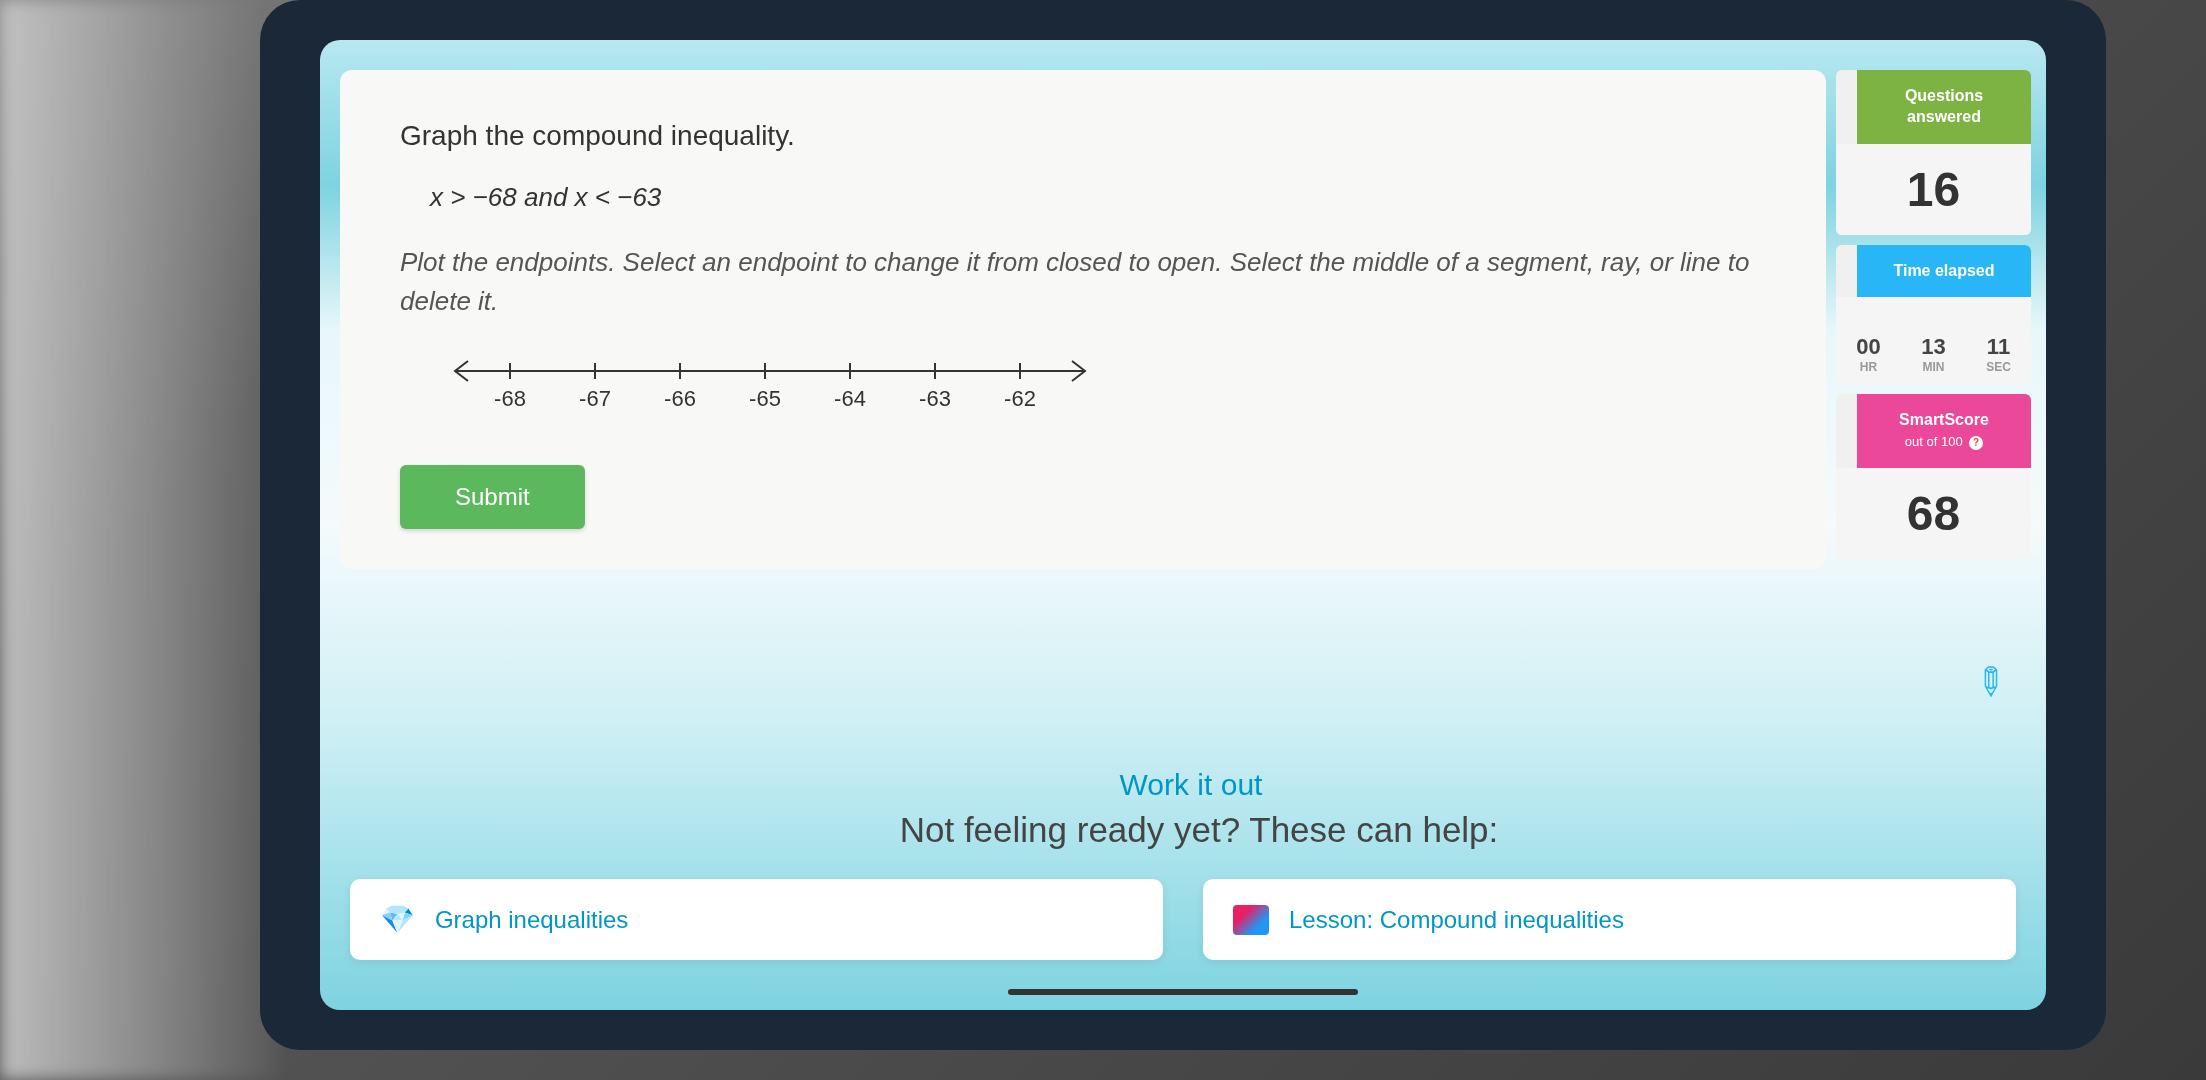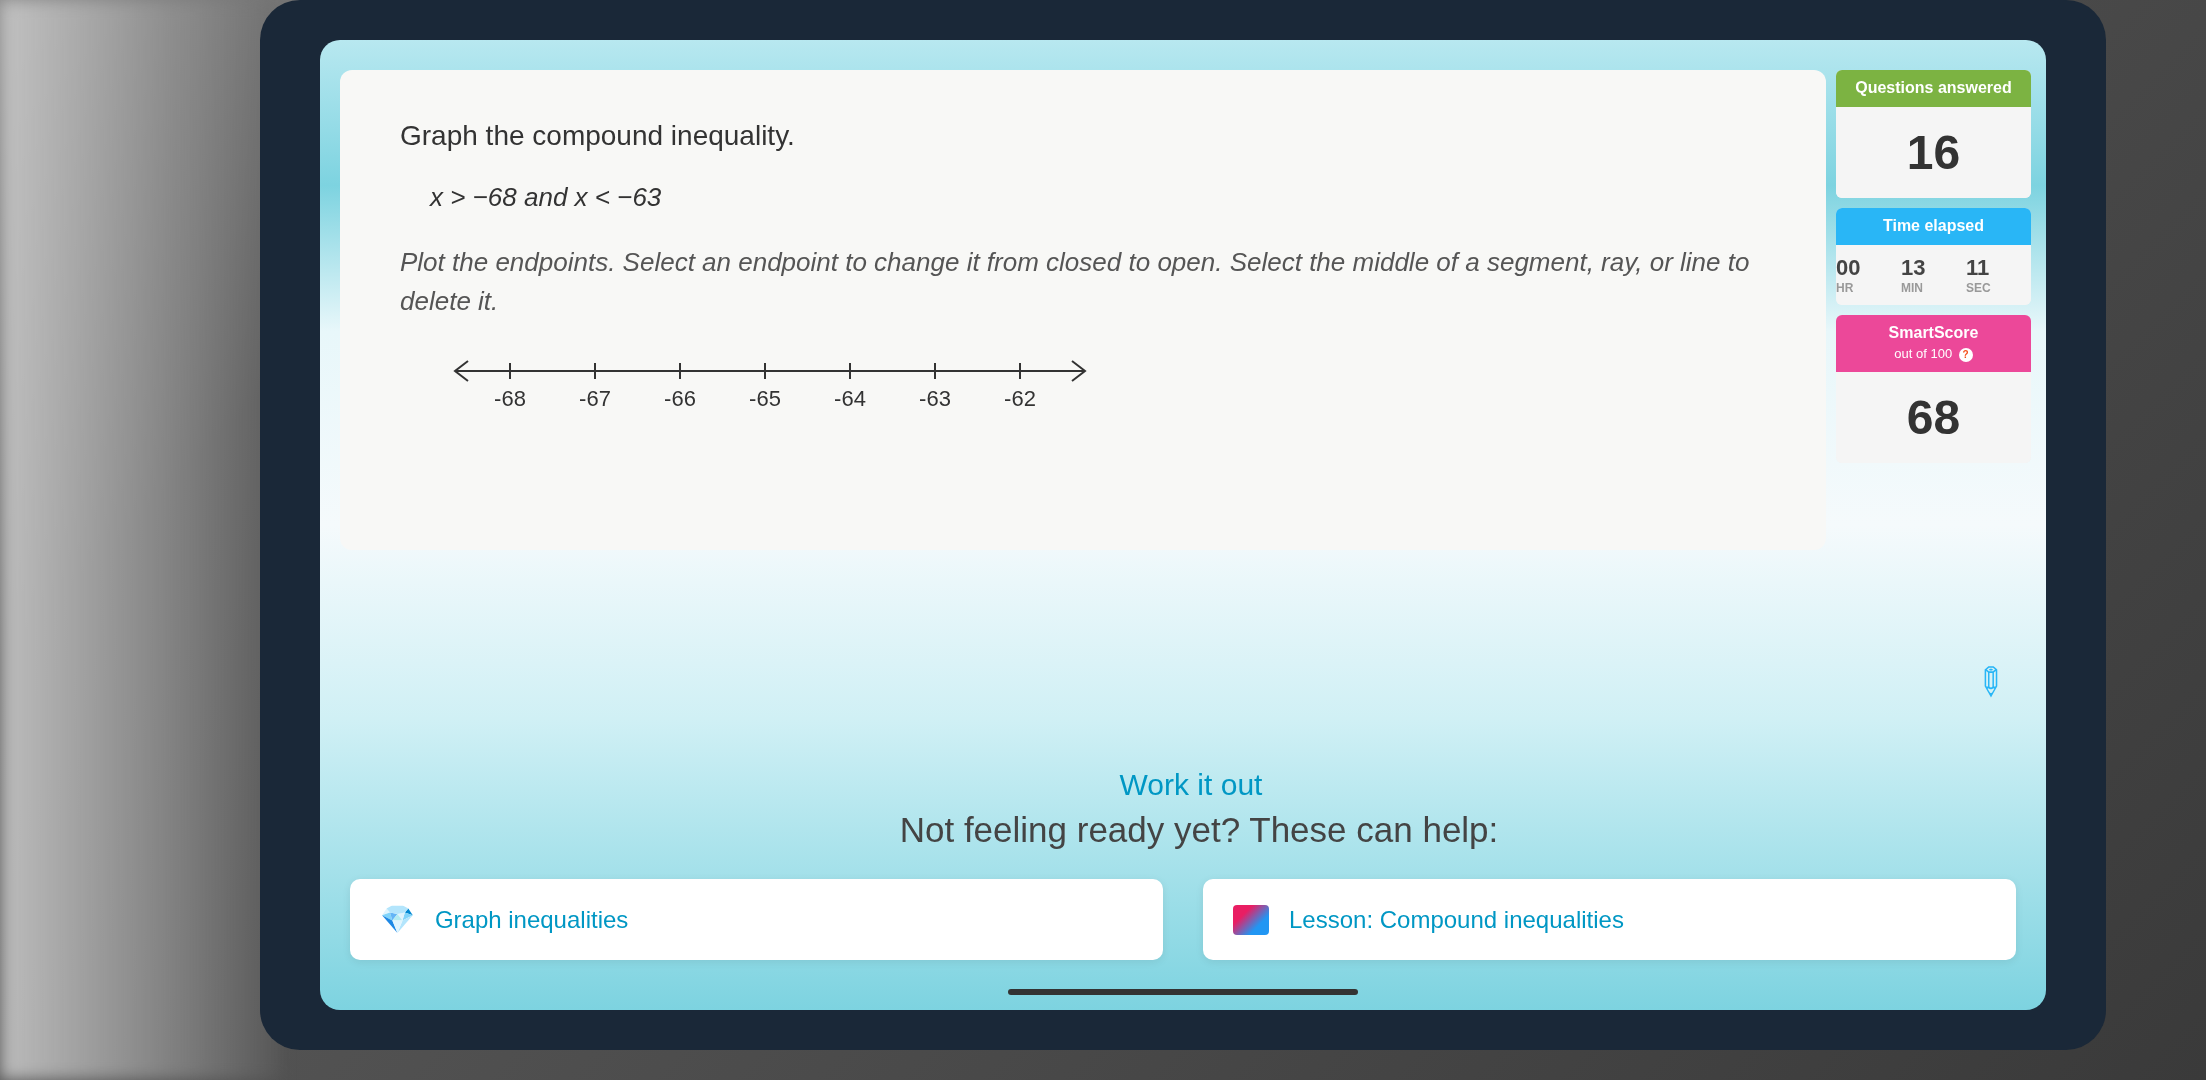--- a/index.html
+++ b/index.html
@@ -127,26 +127,27 @@
       gap: 10px;
     }
     
     .stat-box {
       background: #f0f0f0;
       border-radius: 6px;
       overflow: hidden;
     }
     
     .stat-header {
-      padding: 8px 12px;
+      padding: 16px 12px;
       text-align: center;
       color: #fff;
       font-size: 16px;
       font-weight: 600;
       line-height: 1.3;
+      margin-left: 21px;
     }
     
     .header-green { background: #7cb342; }
     .header-blue { background: #29b6f6; }
     .header-orange { background: #ec4899; }
     
     .stat-value {
       padding: 18px 0;
       text-align: center;
       font-size: 48px;
@@ -156,20 +157,22 @@
     }
     
     .time-row {
       display: flex;
       background: #f5f5f5;
       padding: 10px 0;
     }
     
     .time-col {
       flex: 1;
+      text-align: center;
+      margin-top: 27px;
     }
     
     .time-num {
       font-size: 22px;
       font-weight: 600;
       color: #444;
     }
     
     .time-label {
       font-size: 12px;
@@ -319,20 +322,21 @@
             <text x="70" y="55" text-anchor="middle" font-size="22" fill="#333">-68</text>
             <text x="155" y="55" text-anchor="middle" font-size="22" fill="#333">-67</text>
             <text x="240" y="55" text-anchor="middle" font-size="22" fill="#333">-66</text>
             <text x="325" y="55" text-anchor="middle" font-size="22" fill="#333">-65</text>
             <text x="410" y="55" text-anchor="middle" font-size="22" fill="#333">-64</text>
             <text x="495" y="55" text-anchor="middle" font-size="22" fill="#333">-63</text>
             <text x="580" y="55" text-anchor="middle" font-size="22" fill="#333">-62</text>
           </svg>
         </div>
         
+        <button class="submit-btn">Submit</button>
       </div>
 
       <div class="sidebar">
         <div class="stat-box">
           <div class="stat-header header-green">Questions answered</div>
           <div class="stat-value">16</div>
         </div>
 
         <div class="stat-box">
           <div class="stat-header header-blue">Time elapsed</div>

